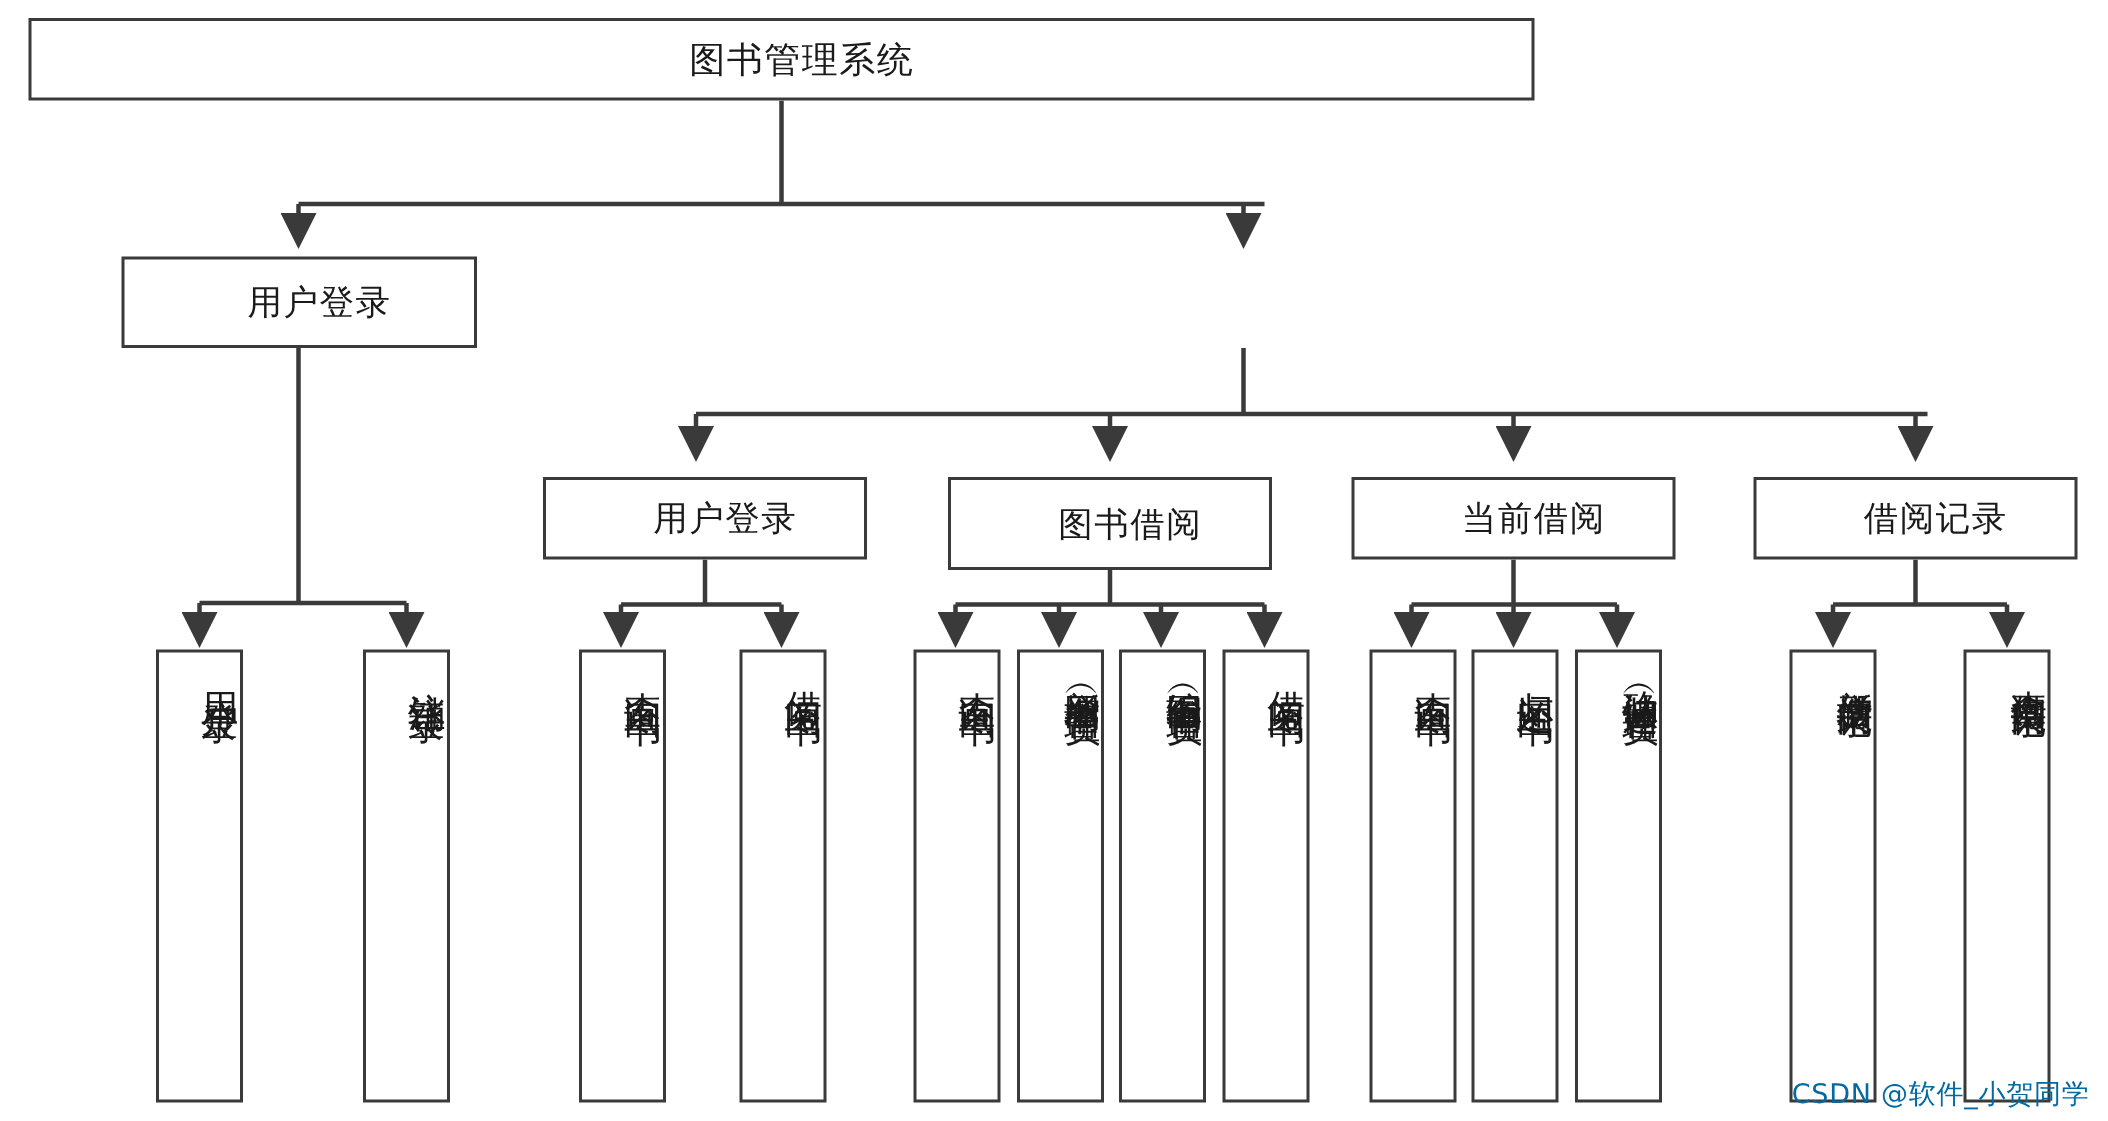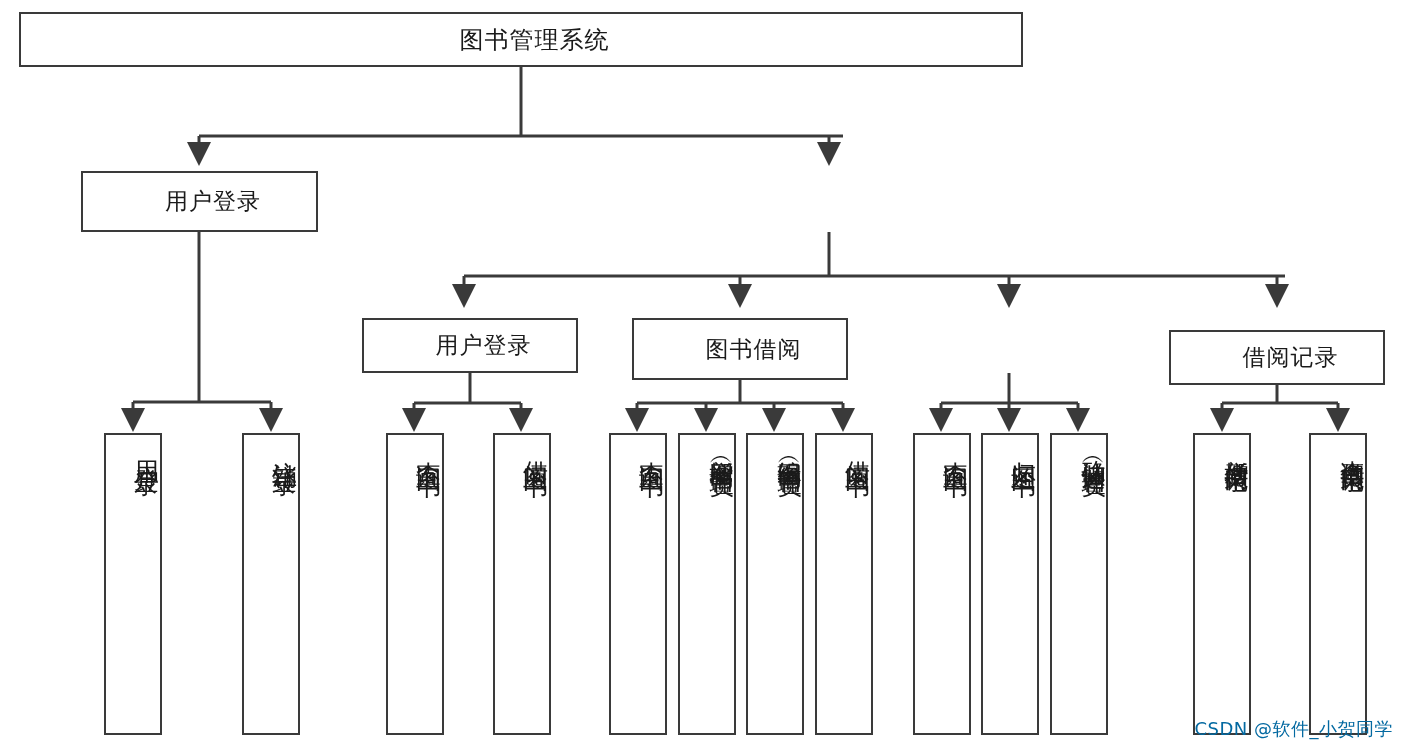--- a/index.html
+++ b/index.html
@@ -126,22 +126,23 @@
 
   <div class="node horiz root" style="left:19px; top:12px; width:1004px; height:55px;">图书管理系统</div>
 
   <div class="node horiz" style="left:81px; top:171px; width:237px; height:61px;">用户登录</div>
 
 
   <div class="node horiz" style="left:362px; top:318px; width:216px; height:55px;">用户登录</div>
 
   <div class="node horiz" style="left:632px; top:318px; width:216px; height:62px;">图书借阅</div>
 
+  <div class="node horiz" style="left:901px; top:318px; width:216px; height:55px;">当前借阅</div>
 
-  <div class="node horiz" style="left:1169px; top:318px; width:216px; height:55px;margin-top:12px;">借阅记录</div>
+  <div class="node horiz" style="left:1169px; top:318px; width:216px; height:55px;">借阅记录</div>
 
   <div class="node vert" style="left:104px; top:433px; width:58px; height:302px;">
     <span class="vlabel">用户登录</span>
   </div>
 
   <div class="node vert" style="left:242px; top:433px; width:58px; height:302px;">
     <span class="vlabel">注销登录</span>
   </div>
 
   <div class="node vert" style="left:386px; top:433px; width:58px; height:302px;">

